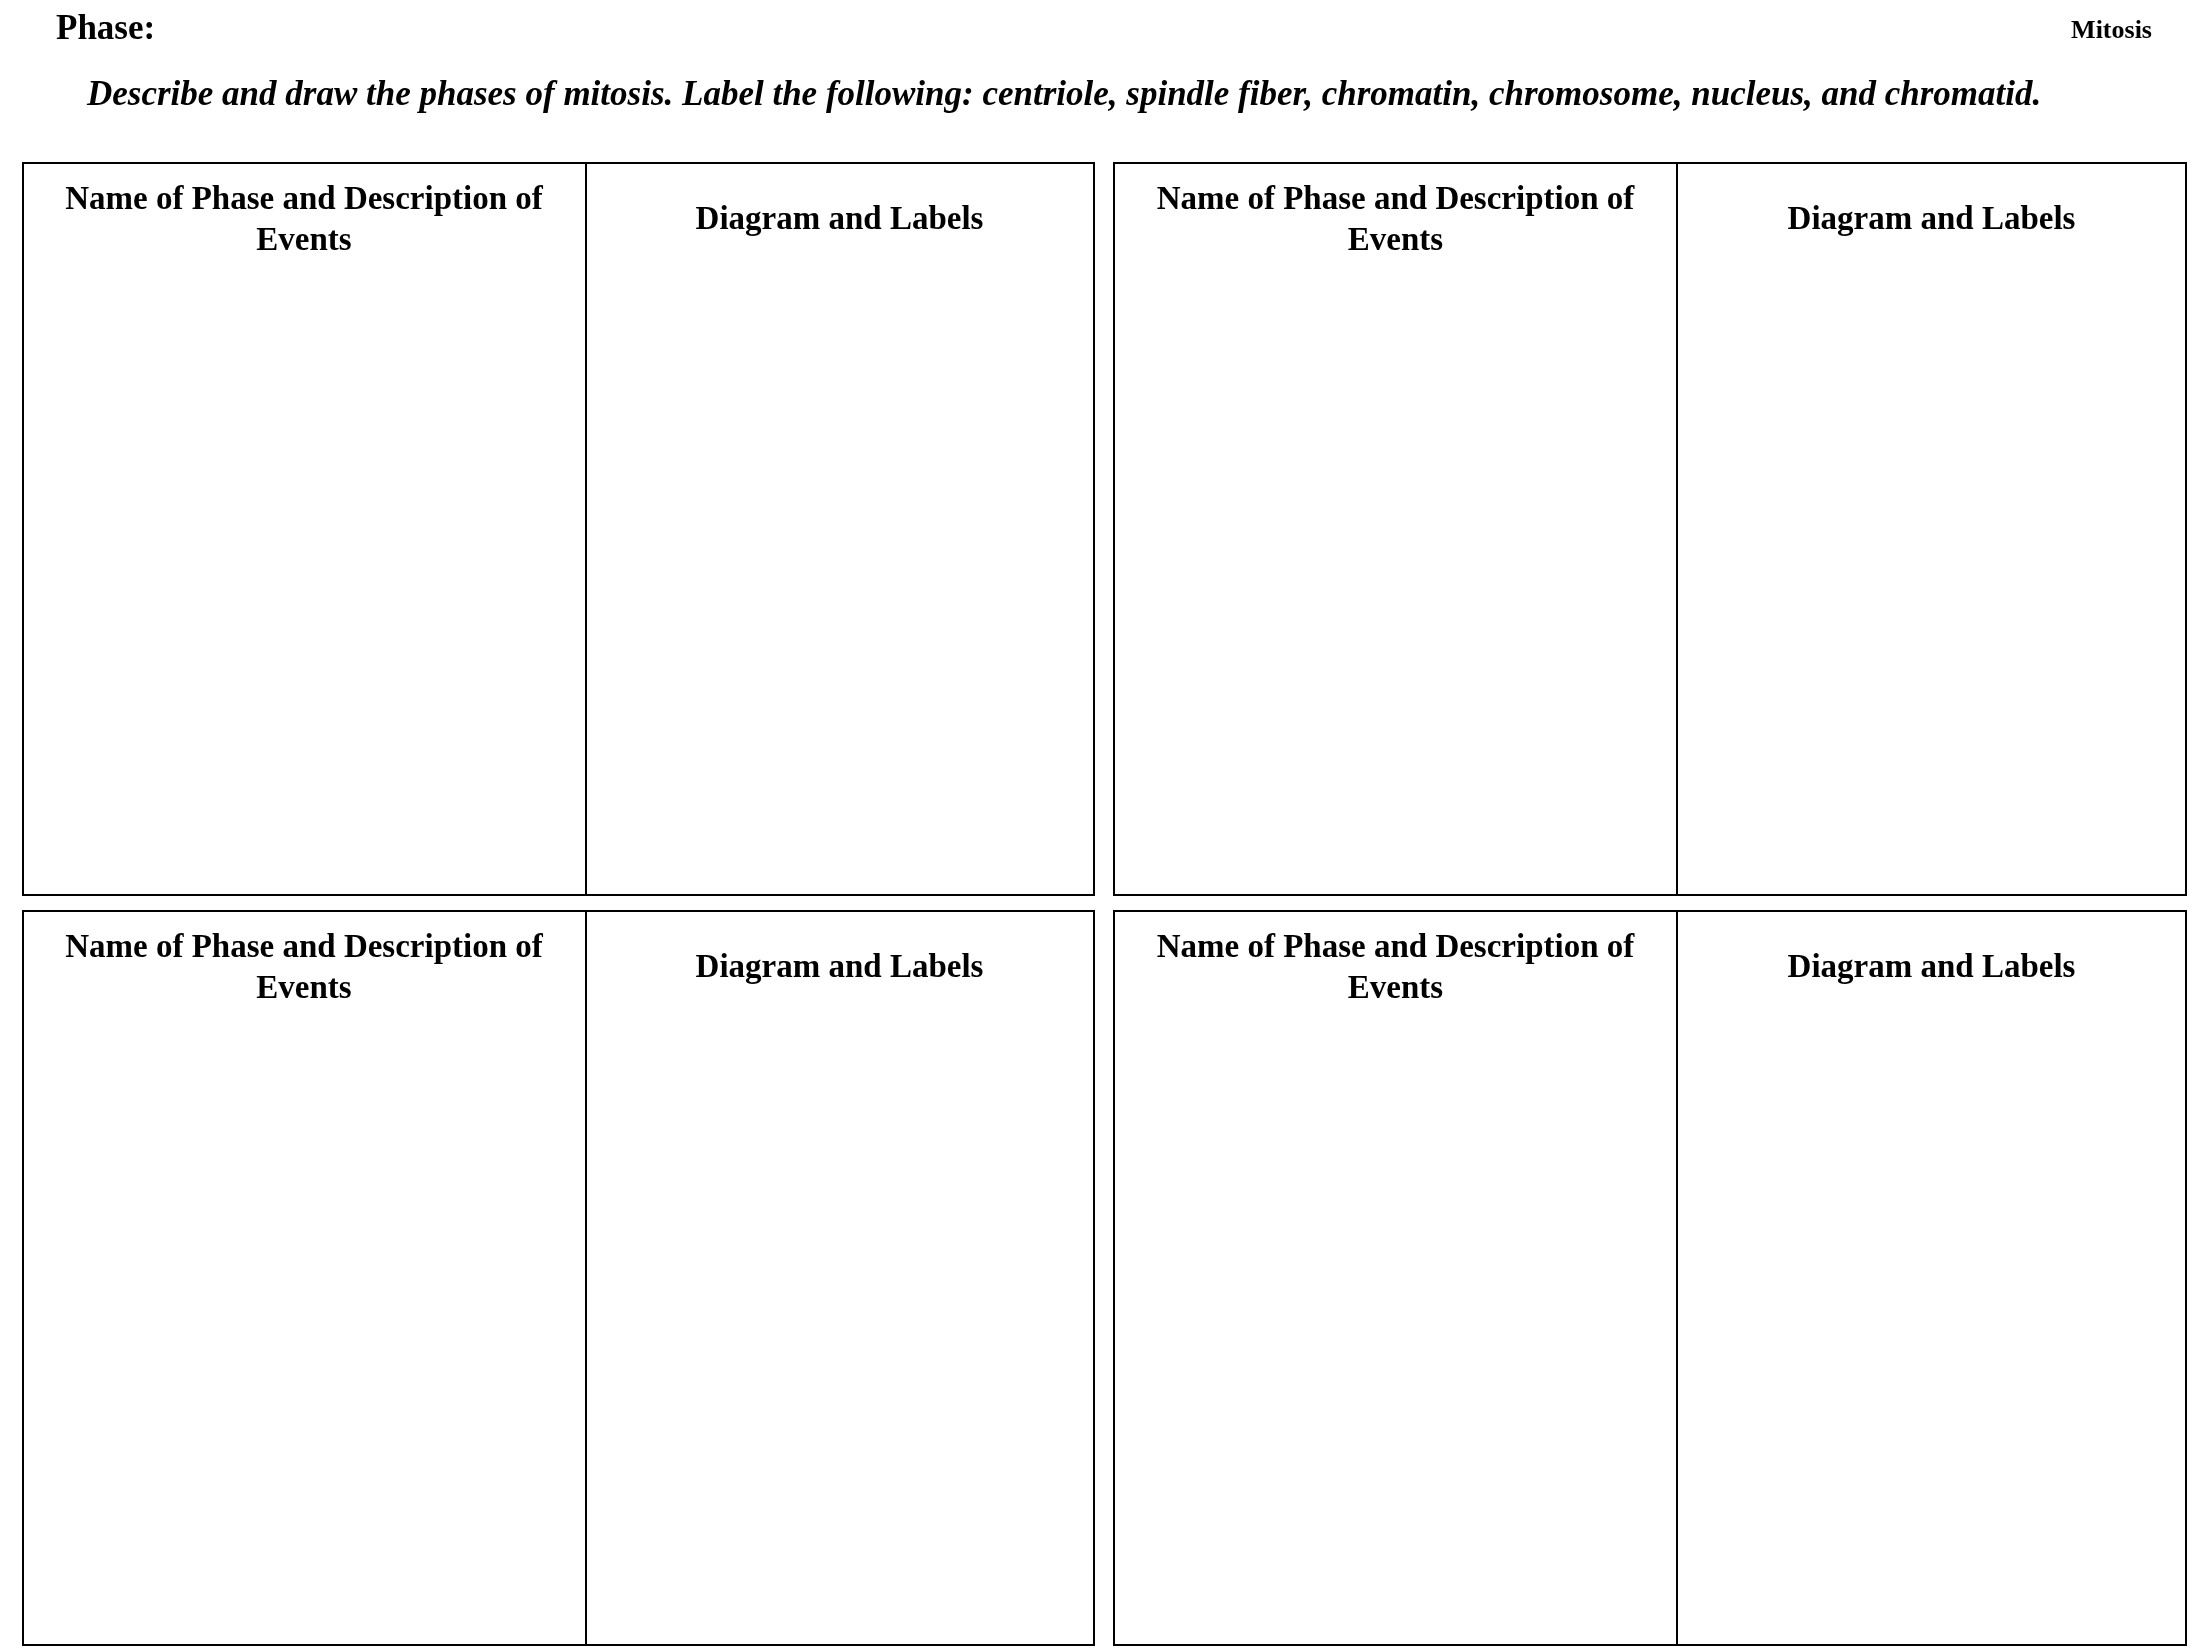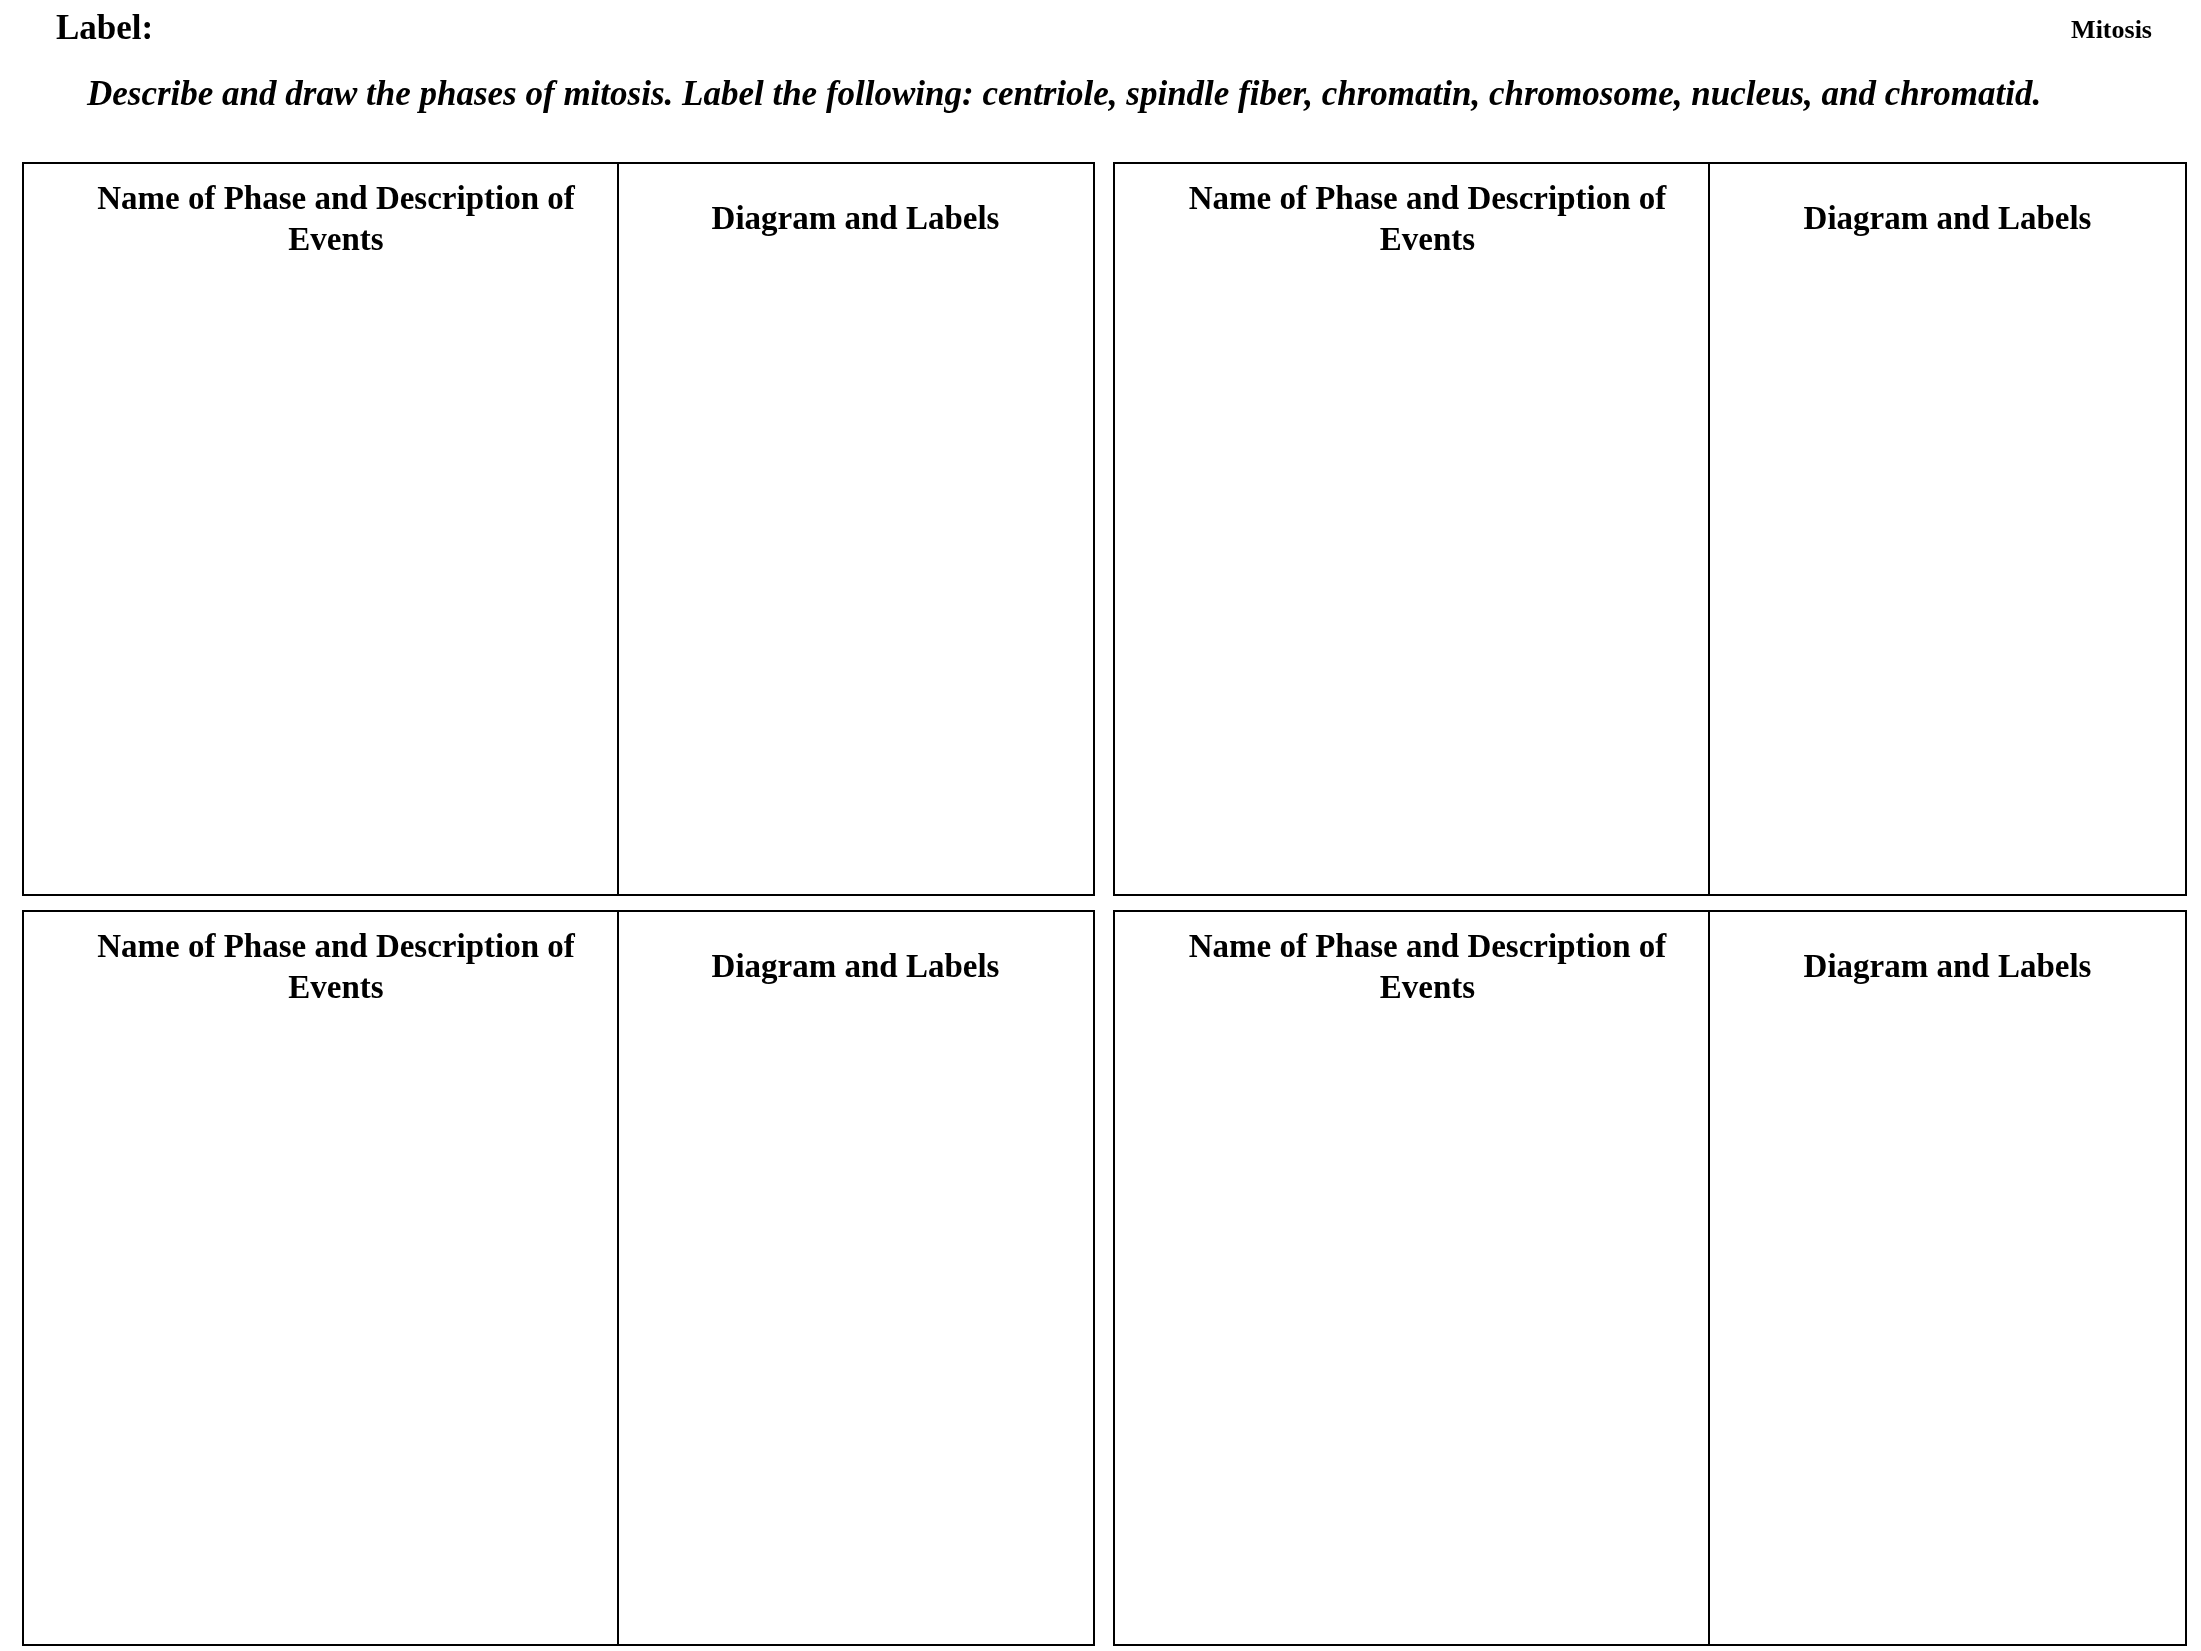--- a/index.html
+++ b/index.html
@@ -3,27 +3,27 @@
 <meta charset="utf-8">
 <style>
   html, body { margin:0; padding:0; background:#ffffff; }
   body { width:2201px; height:1651px; position:relative; overflow:hidden;
          font-family:"Liberation Serif","DejaVu Serif",serif; color:#000; }
   .name-label { position:absolute; left:56px; top:7.8px; font-size:35px; font-weight:bold; }
   .doc-title { position:absolute; right:49px; top:15px; font-size:26px; font-weight:bold; }
   .instructions { position:absolute; left:87px; top:74px; font-size:35px; font-style:italic; white-space:nowrap;font-weight:bold; }
   .block { position:absolute; border:2.9px solid #000; box-sizing:border-box; display:flex; background:#fff; }
   .cell { height:100%; box-sizing:border-box; text-align:center; font-weight:bold; font-size:33px; line-height:41px; padding-top:13.7px; }
-  .cell.desc { width:563px; border-right:2.9px solid #000; padding-left:13.7px; padding-right:13.7px;margin-left:32px; }
+  .cell.desc { width:563px; border-right:2.9px solid #000; padding-left:13.7px; padding-right:13.7px; }
   .cell.diagram { flex:1;margin-top:20px; }
 </style>
 </head>
 <body>
 
-<div class="name-label">Label:</div>
+<div class="name-label">Phase:</div>
 <div class="doc-title">Mitosis</div>
 <div class="instructions">Describe and draw the phases of mitosis. Label the following: centriole, spindle fiber, chromatin, chromosome, nucleus, and chromatid.</div>
 
 <div class="block" style="left:21.5px; top:162px; width:1073px; height:734px;">
   <div class="cell desc">
     <div>Name of Phase and Description of Events</div>
   </div>
   <div class="cell diagram">
     <div>Diagram and Labels</div>
   </div>

